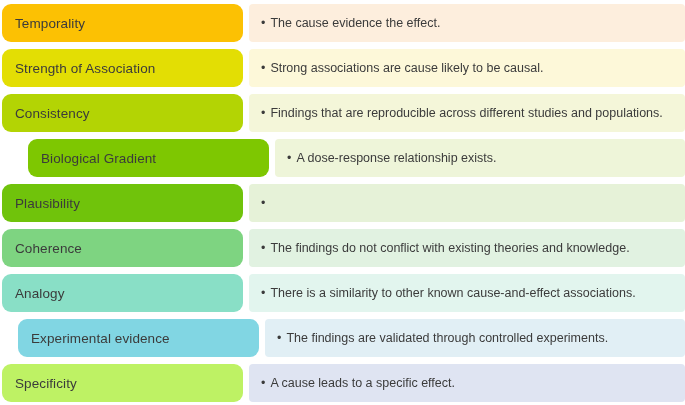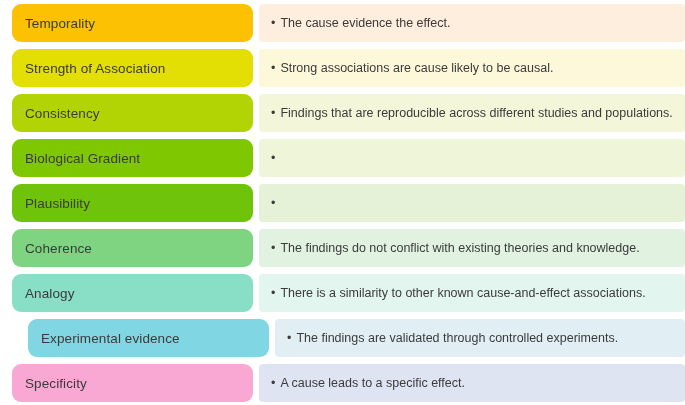--- a/index.html
+++ b/index.html
@@ -8,21 +8,21 @@
     height: 405px;
     background: #ffffff;
     font-family: "Liberation Sans", sans-serif;
     overflow: hidden;
   }
   .chart {
     position: relative;
     width: 685px;
     height: 405px;
     box-sizing: border-box;
-    padding: 4px 0 3px 12px;
+    padding: 4px 0 3px 2px;
     display: flex;
     flex-direction: column;
     gap: 7px;
   }
   .row {
     display: flex;
     flex: 0 0 38px;
     height: 38px;
     gap: 6px;
   }
@@ -90,25 +90,26 @@
     <div class="label-box" style="background-color: rgb(179, 212, 4);">
       <span class="label-text">Consistency</span>
     </div>
     <div class="desc-box" style="background-color: rgb(244, 246, 217);">
       <span class="bullet">•</span>
       <span class="desc-text">Findings that are reproducible across different studies and populations.</span>
     </div>
   </div>
 
   <div class="row">
-    <div class="label-box" style="background-color: rgb(126, 199, 1);">
+    <div class="label-box" style="background-color: rgb(126, 199, 1); margin-left: 26px;">
       <span class="label-text">Biological Gradient</span>
     </div>
     <div class="desc-box" style="background-color: rgb(238, 245, 217);">
       <span class="bullet">•</span>
+      <span class="desc-text">A dose-response relationship exists.</span>
     </div>
   </div>
 
   <div class="row">
     <div class="label-box" style="background-color: rgb(112, 195, 11);">
       <span class="label-text">Plausibility</span>
     </div>
     <div class="desc-box" style="background-color: rgb(230, 242, 216);">
       <span class="bullet">•</span>
     </div>
@@ -138,21 +139,21 @@
     <div class="label-box" style="background-color: rgb(129, 214, 227); margin-left: 16px;">
       <span class="label-text">Experimental evidence</span>
     </div>
     <div class="desc-box" style="background-color: rgb(225, 239, 245);">
       <span class="bullet">•</span>
       <span class="desc-text">The findings are validated through controlled experiments.</span>
     </div>
   </div>
 
   <div class="row">
-    <div class="label-box" style="background-color: #f9a8d4;">
+    <div class="label-box" style="background-color: #bef264;">
       <span class="label-text">Specificity</span>
     </div>
     <div class="desc-box" style="background-color: rgb(223, 228, 242);">
       <span class="bullet">•</span>
       <span class="desc-text">A cause leads to a specific effect.</span>
     </div>
   </div>
 
 </div>
 

